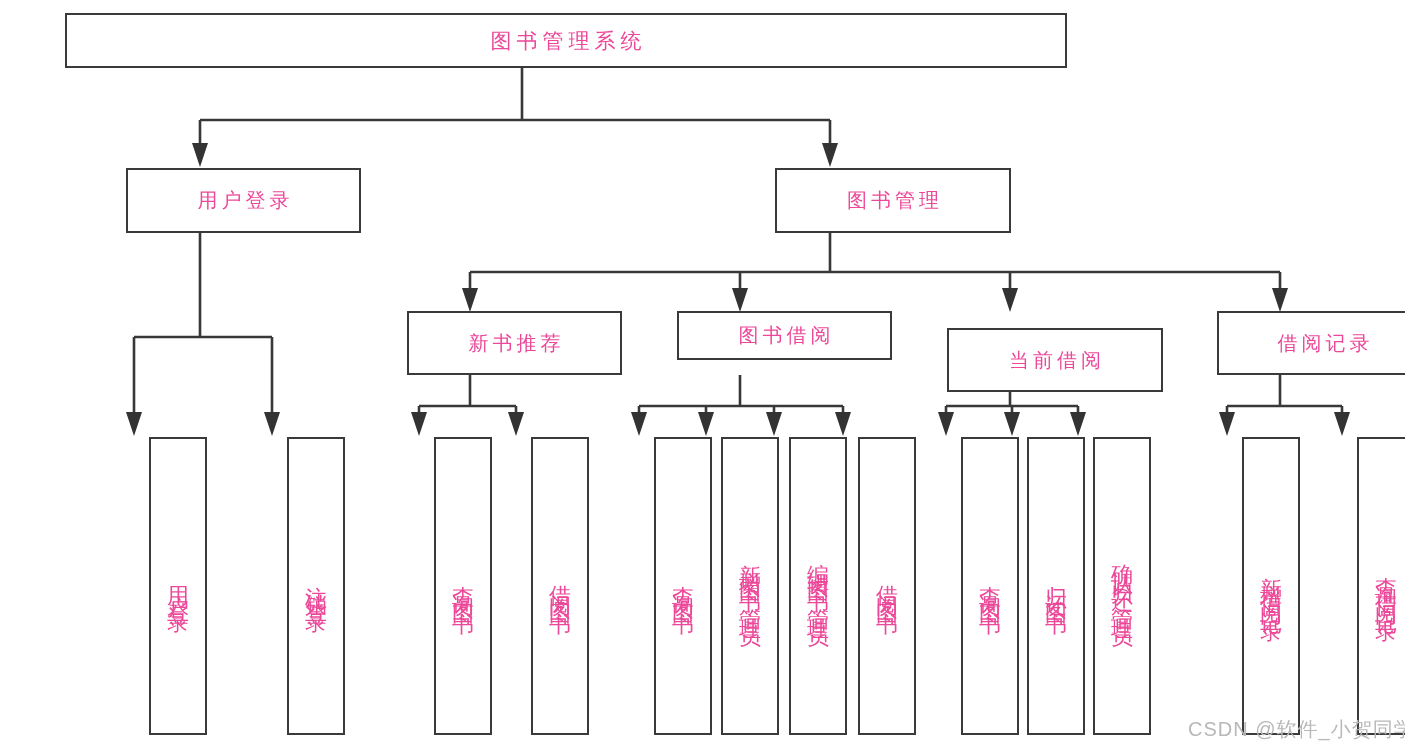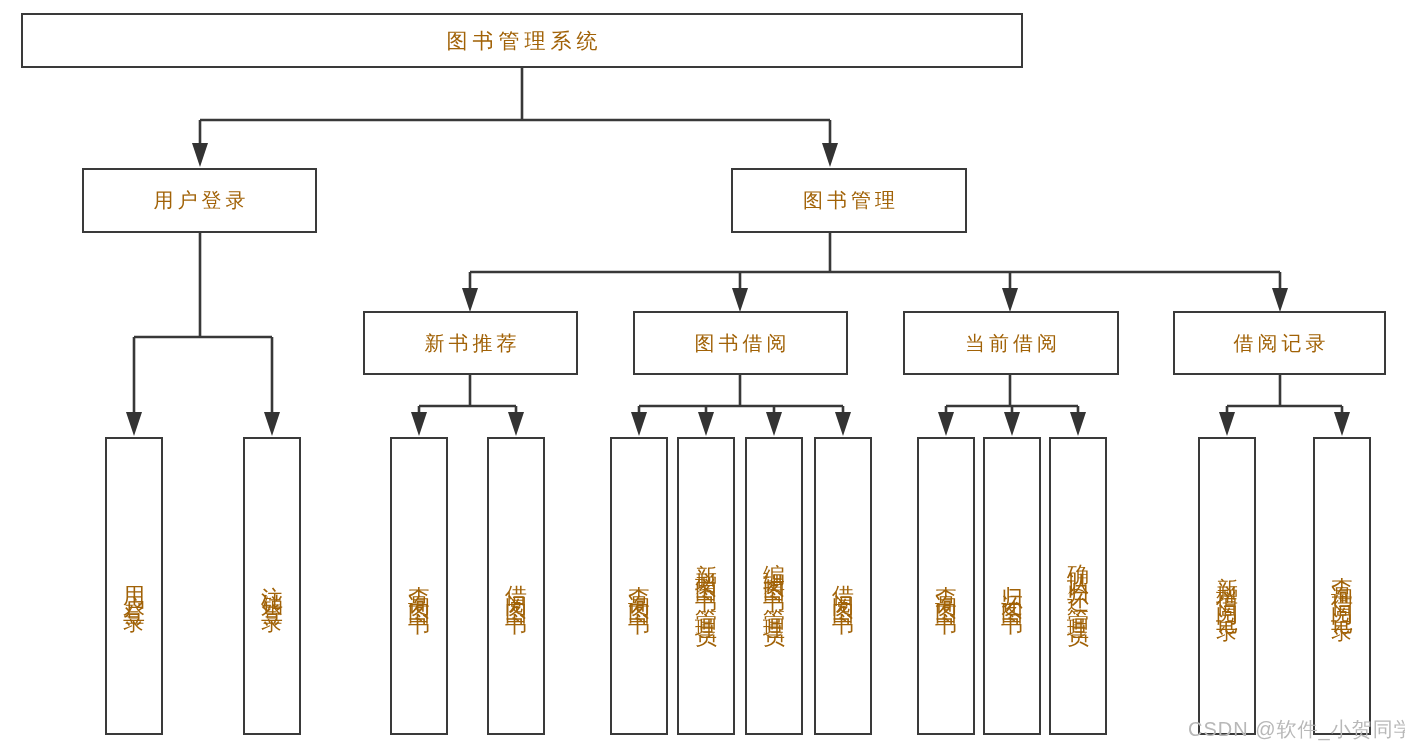--- a/index.html
+++ b/index.html
@@ -32,22 +32,23 @@
     stroke: none;
   }
   .node {
     position: absolute;
     box-sizing: border-box;
     background: #ffffff;
     border: 2.5px solid #3a3a3a;
     display: flex;
     align-items: center;
     justify-content: center;
-    color: #a16207;
+    color: #ec4899;
     z-index: 2;
+    margin-left: 44px;
   }
   .node.h span {
     font-size: 20px;
     letter-spacing: 4px;
     text-indent: 4px;
     white-space: nowrap;
   }
   #n-root span {
     font-size: 21px;
     letter-spacing: 5px;
@@ -69,22 +70,22 @@
     color: #b8b8b8;
     z-index: 3;
     white-space: nowrap;
   }
 
   
   #n-root          { left: 21px;   top: 13px;  width: 1002px; height: 55px; }
   #n-user-login    { left: 82px;   top: 168px; width: 235px;  height: 65px; }
   #n-book-mgmt     { left: 731px;  top: 168px; width: 236px;  height: 65px; }
   #n-new-book      { left: 363px;  top: 311px; width: 215px;  height: 64px; }
-  #n-book-borrow   { left: 633px;  top: 311px; width: 215px;  height: 64px; }
-  #n-current-borrow{ left: 903px;  top: 311px; width: 216px;  height: 64px; }
+  #n-book-borrow   { left: 633px;  top: 311px; width: 215px;  height: 49px; }
+  #n-current-borrow{ left: 903px;  top: 328px; width: 216px;  height: 64px; }
   #n-borrow-record { left: 1173px; top: 311px; width: 213px;  height: 64px; }
 
   .node.leaf { top: 437px; width: 58px; height: 298px; }
   #lf-user-login     { left: 105px; }
   #lf-logout         { left: 243px; }
   #lf-query-book-1   { left: 390px; }
   #lf-borrow-book-1  { left: 487px; }
   #lf-query-book-2   { left: 610px; }
   #lf-add-book       { left: 677px; }
   #lf-edit-book      { left: 745px; }

